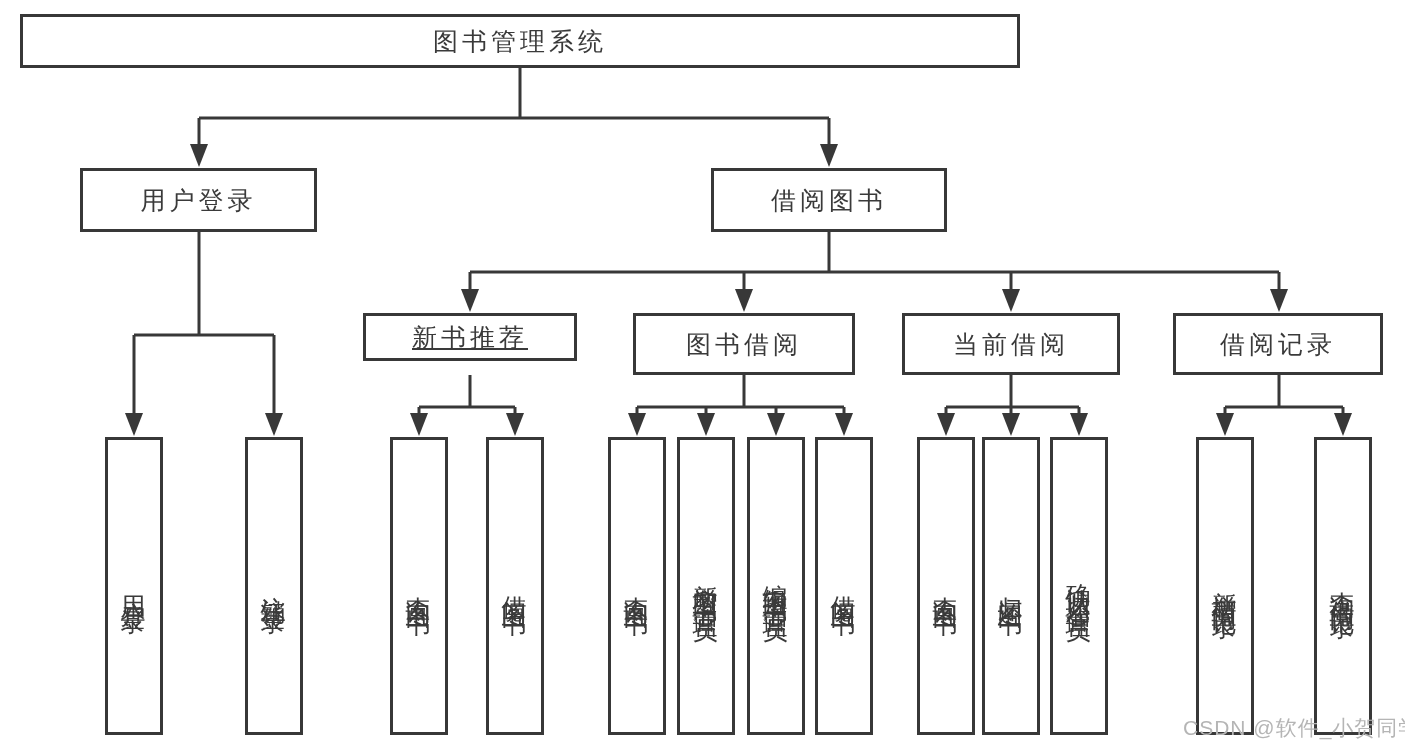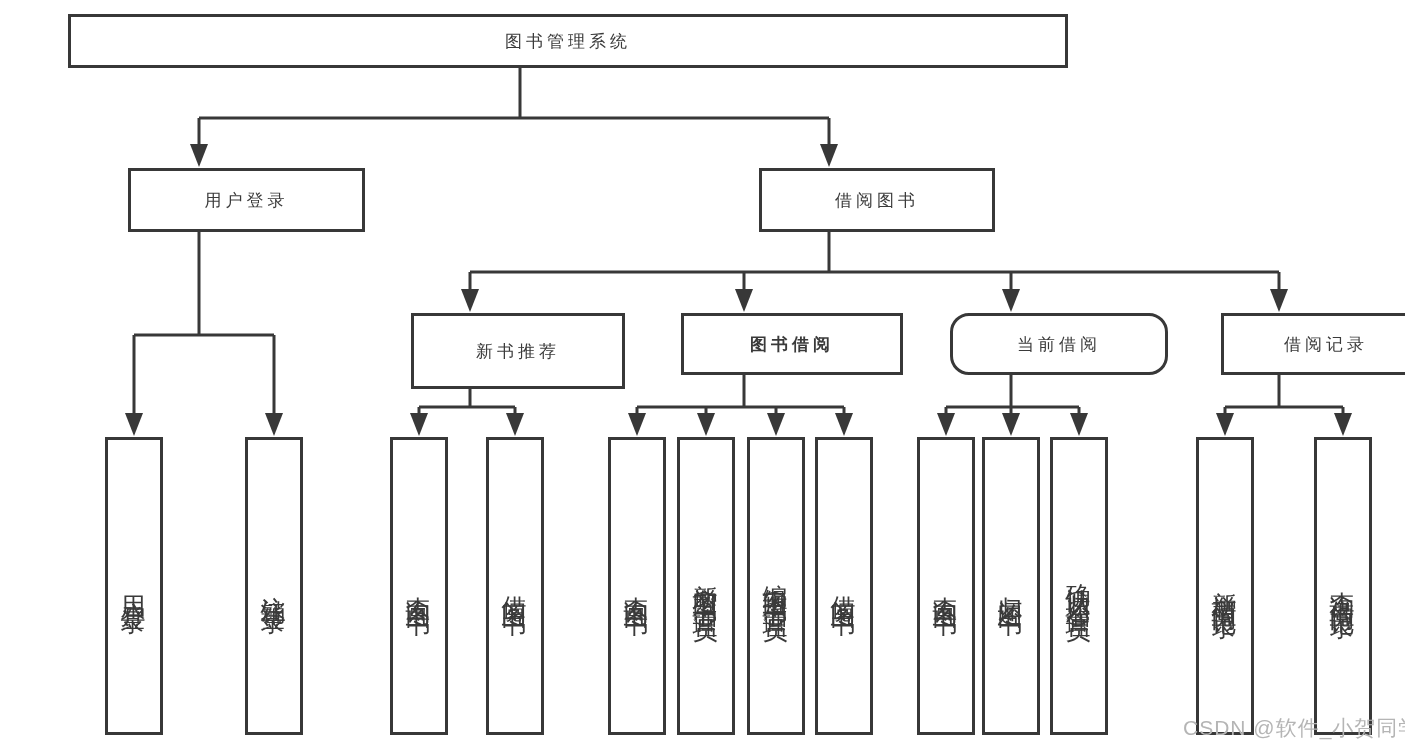--- a/index.html
+++ b/index.html
@@ -18,24 +18,23 @@
   }
   #connector-layer{position:absolute;left:0;top:0;width:1405px;height:747px;}
   .cline{stroke:var(--line);stroke-width:3;fill:none;}
   .ahead{fill:var(--line);stroke:none;}
   .hbox{
     position:absolute;
     box-sizing:border-box;
     background:var(--boxfill);
     border:3px solid var(--line);
     display:flex;align-items:center;justify-content:center;
-    font-size:17px;color:var(--text);
+    font-size:25px;color:var(--text);
     letter-spacing:4px;
     white-space:nowrap;
-    margin-left:48px;
   }
   .leaf{
     position:absolute;
     box-sizing:border-box;
     top:437px;width:58px;height:298px;
     background:var(--boxfill);
     border:3px solid var(--line);
     display:flex;align-items:center;justify-content:center;
   }
   .leaf span{
@@ -101,23 +100,23 @@
       <polygon class="ahead" points="1216,413 1234,413 1225,436"></polygon>
       <polygon class="ahead" points="1334,413 1352,413 1343,436"></polygon>
     </g>
   </svg>
 
   <div class="hbox" style="left:20px;top:14px;width:1000px;height:54px;">图书管理系统</div>
 
   <div class="hbox" style="left:80px;top:168px;width:237px;height:64px;">用户登录</div>
   <div class="hbox" style="left:711px;top:168px;width:236px;height:64px;">借阅图书</div>
 
-  <div class="hbox" style="left:363px;top:313px;width:214px;height:76px;">新书推荐</div>
-  <div class="hbox" style="left:633px;top:313px;width:222px;height:62px;font-weight:bold;">图书借阅</div>
-  <div class="hbox" style="left:902px;top:313px;width:218px;height:62px;border-radius:19px;">当前借阅</div>
+  <div class="hbox" style="left:363px;top:313px;width:214px;height:48px;text-decoration:underline;">新书推荐</div>
+  <div class="hbox" style="left:633px;top:313px;width:222px;height:62px;">图书借阅</div>
+  <div class="hbox" style="left:902px;top:313px;width:218px;height:62px;">当前借阅</div>
   <div class="hbox" style="left:1173px;top:313px;width:210px;height:62px;text-align:right;">借阅记录</div>
 
   <div class="leaf" style="left:105px;">
     <span>用户登录</span>
   </div>
   <div class="leaf" style="left:245px;">
     <span>注销登录</span>
   </div>
 
   <div class="leaf" style="left:390px;">

